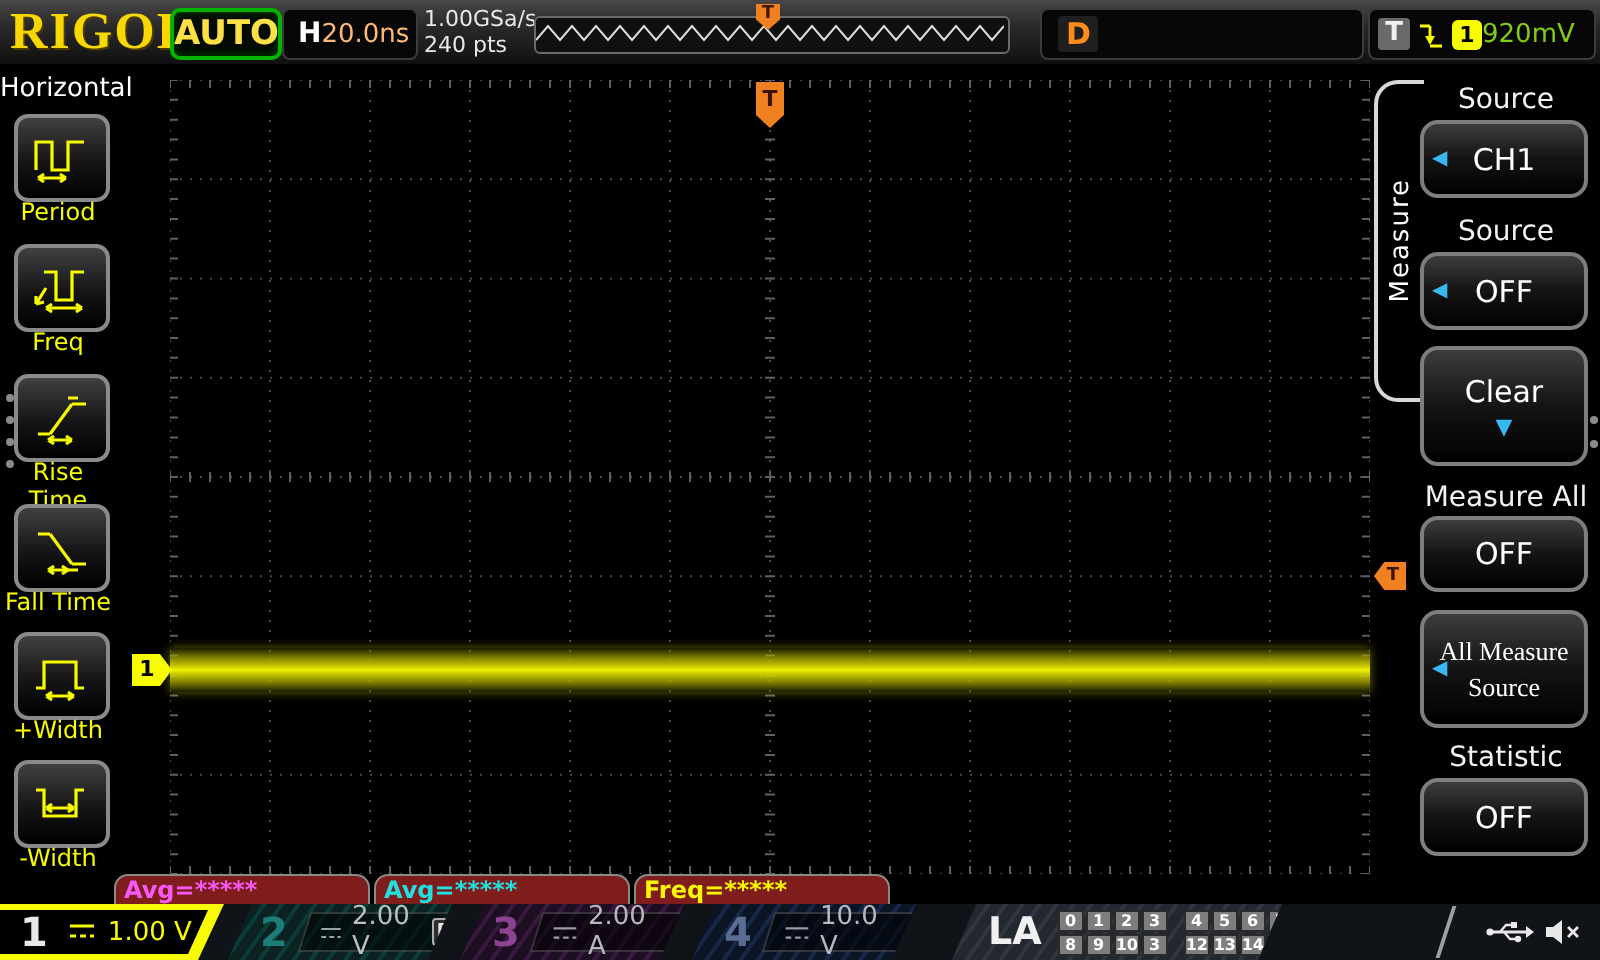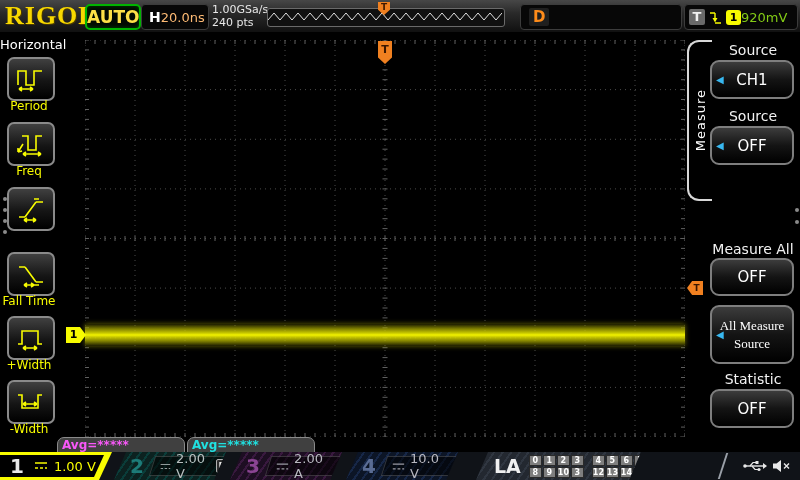--- a/index.html
+++ b/index.html
@@ -69,21 +69,21 @@
   #measure-tab span{writing-mode:vertical-rl;transform:rotate(180deg);color:#fff;font-size:13px;letter-spacing:1px;}
   .mlabel{position:absolute;left:710px;width:86px;text-align:center;color:#f2f2f2;font-size:14px;}
   .mbox{position:absolute;left:710px;width:84px;border:2px solid #7e7e7e;border-radius:9px;
     background:linear-gradient(180deg,#3c3c3c,#141414 50%,#000);color:#fff;font-size:15px;
     display:flex;align-items:center;justify-content:center;box-sizing:border-box;}
   .mbox .arrow-left{position:absolute;left:4px;color:#38b8f0;font-size:10px;}
   .arrow-down{color:#38b8f0;font-size:11px;line-height:10px;}
   .mbox .two-line{text-align:center;font-size:13px;line-height:18px;font-family:Liberation Serif, serif;}
 
   
-  .meas-box{position:absolute;top:437px;width:128px;height:27px;background:#404040;
+  .meas-box{position:absolute;top:437px;width:128px;height:27px;background:#7f1d1d;
     border:1px solid #8a8a8a;border-radius:7px;font-size:12px;line-height:14px;padding-left:4px;
     box-sizing:border-box;font-weight:bold;white-space:nowrap;overflow:hidden;}
   .m-magenta{color:#f858f8;}.m-cyan{color:#20e0e0;}.m-yellow{color:#f8f800;}
 
   
   #bottombar{position:absolute;left:0;top:452px;width:800px;height:28px;background:#101318;}
   .stripes-teal{background:#0c2220;background-image:repeating-linear-gradient(125deg,rgba(0,200,190,.16) 0 2px,transparent 2px 7px);}
   .stripes-purple{background:#1d0e22;background-image:repeating-linear-gradient(125deg,rgba(200,80,210,.16) 0 2px,transparent 2px 7px);}
   .stripes-blue{background:#0c1526;background-image:repeating-linear-gradient(125deg,rgba(70,120,220,.18) 0 2px,transparent 2px 7px);}
   .stripes-gray{background:#232830;background-image:repeating-linear-gradient(125deg,rgba(160,180,210,.10) 0 2px,transparent 2px 7px);}
@@ -160,20 +160,21 @@
     </svg>
   </div>
   <div class="llabel" style="top:164px">Freq</div>
 
   <div class="lbtn" style="top:187px">
     <svg width="32" height="28" viewBox="0 0 32 28">
       <path d="M4,22 H10 M10,22 L21,7 M21,7 H28 M19,4 H24"></path>
       <path d="M9,25 H21 M9,25 l3,-2 M9,25 l3,2 M21,25 l-3,-2 M21,25 l-3,2"></path>
     </svg>
   </div>
+  <div class="llabel" style="top:229px">Rise Time</div>
   <div class="pagedot" style="left:3px;top:197px"></div>
   <div class="pagedot" style="left:3px;top:208px"></div>
   <div class="pagedot" style="left:3px;top:219px"></div>
   <div class="pagedot" style="left:3px;top:230px"></div>
 
   <div class="lbtn" style="top:252px">
     <svg width="32" height="28" viewBox="0 0 32 28">
       <path d="M4,7 H10 M10,7 L21,22 M21,22 H28 M19,25 H24"></path>
       <path d="M9,25 H19 M9,25 l3,-2 M9,25 l3,2 M19,25 l-3,-2 M19,25 l-3,2"></path>
     </svg>
@@ -214,20 +215,24 @@
     <span class="arrow-left">◀</span>
     <span>CH1</span>
   </div>
 
   <div class="mlabel" style="top:108px">Source</div>
   <div class="mbox" style="top:126px;height:39px">
     <span class="arrow-left">◀</span>
     <span>OFF</span>
   </div>
 
+  <div class="mbox" style="top:173px;height:60px;flex-direction:column;justify-content:center;gap:4px">
+    <span>Clear</span>
+    <span class="arrow-down">▼</span>
+  </div>
   <div class="pagedot" style="left:795px;top:208px"></div>
   <div class="pagedot" style="left:795px;top:220px"></div>
 
   <div class="mlabel" style="top:241px">Measure All</div>
   <div class="mbox" style="top:258px;height:38px">
     <span>OFF</span>
   </div>
 
   <div class="mbox" style="top:305px;height:59px">
     <span class="arrow-left">◀</span>
@@ -237,20 +242,21 @@
     </span>
   </div>
 
   <div class="mlabel" style="top:371px">Statistic</div>
   <div class="mbox" style="top:389px;height:39px">
     <span>OFF</span>
   </div>
 
   <div class="meas-box m-magenta" style="left:57px">Avg=*****</div>
   <div class="meas-box m-cyan" style="left:187px">Avg=*****</div>
+  <div class="meas-box m-yellow" style="left:317px">Freq=*****</div>
 
   <div id="bottombar">
 
     <div id="ch1-outer">
       <div id="ch1-inner">
         <span class="chnum" style="color:#e8e8e8">1</span>
         <svg width="16" height="10" viewBox="0 0 16 10" style="margin-left:9px">
           <path d="M2,2 H14" stroke="#f8fc00" stroke-width="1.4"></path>
           <path d="M2,7 H5 M7,7 H10 M12,7 H14" stroke="#f8fc00" stroke-width="1.4"></path>
         </svg>

